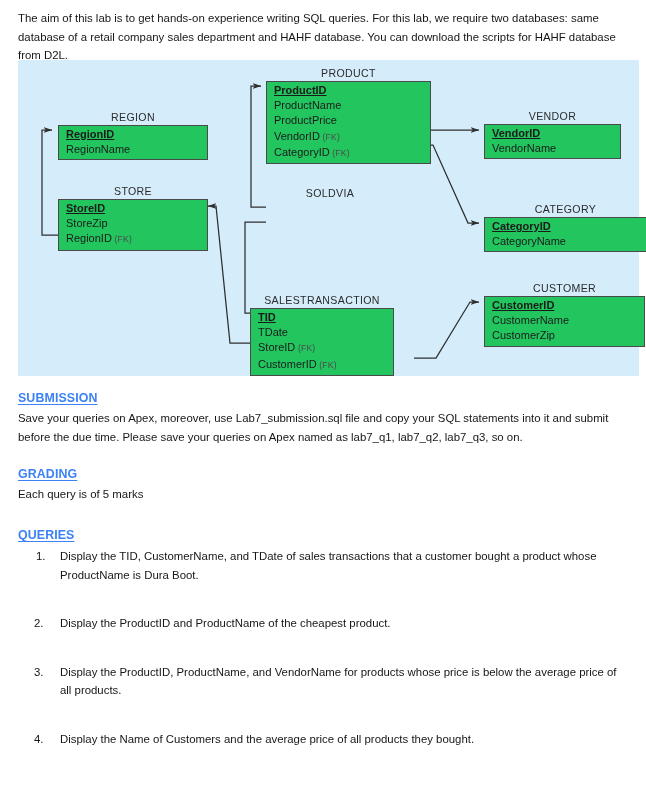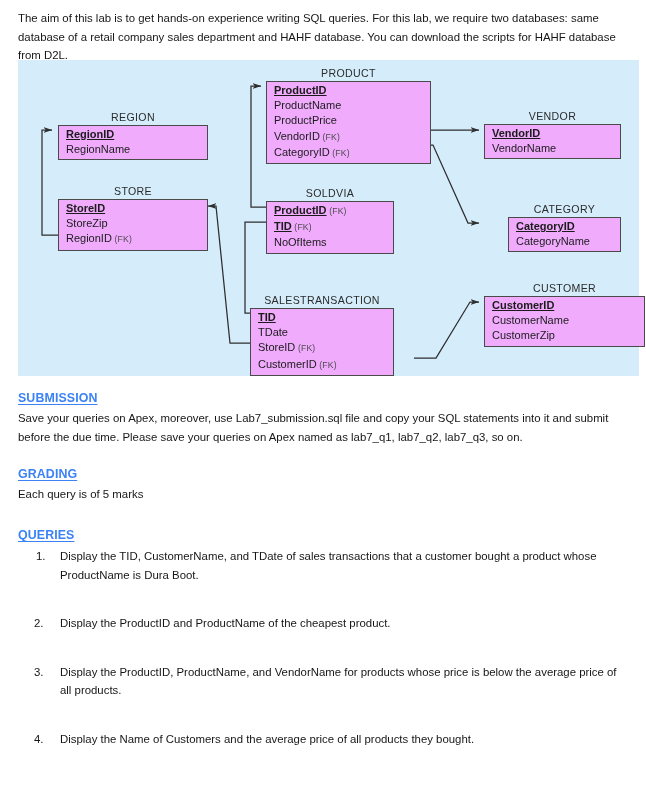--- a/index.html
+++ b/index.html
@@ -55,21 +55,21 @@
     text-align: center;
     font-size: 10.6px;
     color: #2b2b2b;
     letter-spacing: 0.35px;
     margin-bottom: 1px;
     line-height: 13px;
     white-space: nowrap;
   }
   .entity-box {
     border: 1.2px solid #4a4a4a;
-    background: #f0abfc;
+    background: #22c55e;
     padding: 1px 0 2px 0;
   }
   .attr {
     font-size: 11px;
     line-height: 15.2px;
     padding: 0 5px 0 7px;
     color: #1b1b1b;
     white-space: nowrap;
   }
   .attr .fk {
@@ -83,21 +83,21 @@
     text-underline-offset: 1px;
   }
 
   
   #ent-region      { left: 40px;  top: 51px;  width: 150px; }
   #ent-store       { left: 40px;  top: 125px; width: 150px; }
   #ent-product     { left: 248px; top: 7px;   width: 165px; }
   #ent-soldvia     { left: 248px; top: 127px; width: 128px; }
   #ent-salestrans  { left: 232px; top: 234px; width: 144px; }
   #ent-vendor      { left: 466px; top: 50px;  width: 137px; }
-  #ent-category    { left: 490px; top: 143px; width: 113px; }
+  #ent-category    { left: 466px; top: 143px; width: 163px; }
   #ent-customer    { left: 466px; top: 222px; width: 161px; }
 
   
   .section {
     position: absolute;
     left: 18px;
     width: 612px;
   }
   .section-head {
     font-size: 12.4px;
@@ -195,25 +195,20 @@
       <div class="entity-box">
         <div class="attr pk"><span class="nm">ProductID</span></div>
         <div class="attr"><span class="nm">ProductName</span></div>
         <div class="attr"><span class="nm">ProductPrice</span></div>
         <div class="attr"><span class="nm">VendorID</span><span class="fk"> (FK)</span></div>
         <div class="attr"><span class="nm">CategoryID</span><span class="fk"> (FK)</span></div>
       </div>
     </div>
   <div class="entity" id="ent-soldvia">
       <div class="entity-title">SOLDVIA</div>
-      <div class="entity-box">
-        <div class="attr pk"><span class="nm">ProductID</span><span class="fk"> (FK)</span></div>
-        <div class="attr pk"><span class="nm">TID</span><span class="fk"> (FK)</span></div>
-        <div class="attr"><span class="nm">NoOfItems</span></div>
-      </div>
     </div>
   <div class="entity" id="ent-salestrans">
       <div class="entity-title">SALESTRANSACTION</div>
       <div class="entity-box">
         <div class="attr pk"><span class="nm">TID</span></div>
         <div class="attr"><span class="nm">TDate</span></div>
         <div class="attr"><span class="nm">StoreID</span><span class="fk"> (FK)</span></div>
         <div class="attr"><span class="nm">CustomerID</span><span class="fk"> (FK)</span></div>
       </div>
     </div>

